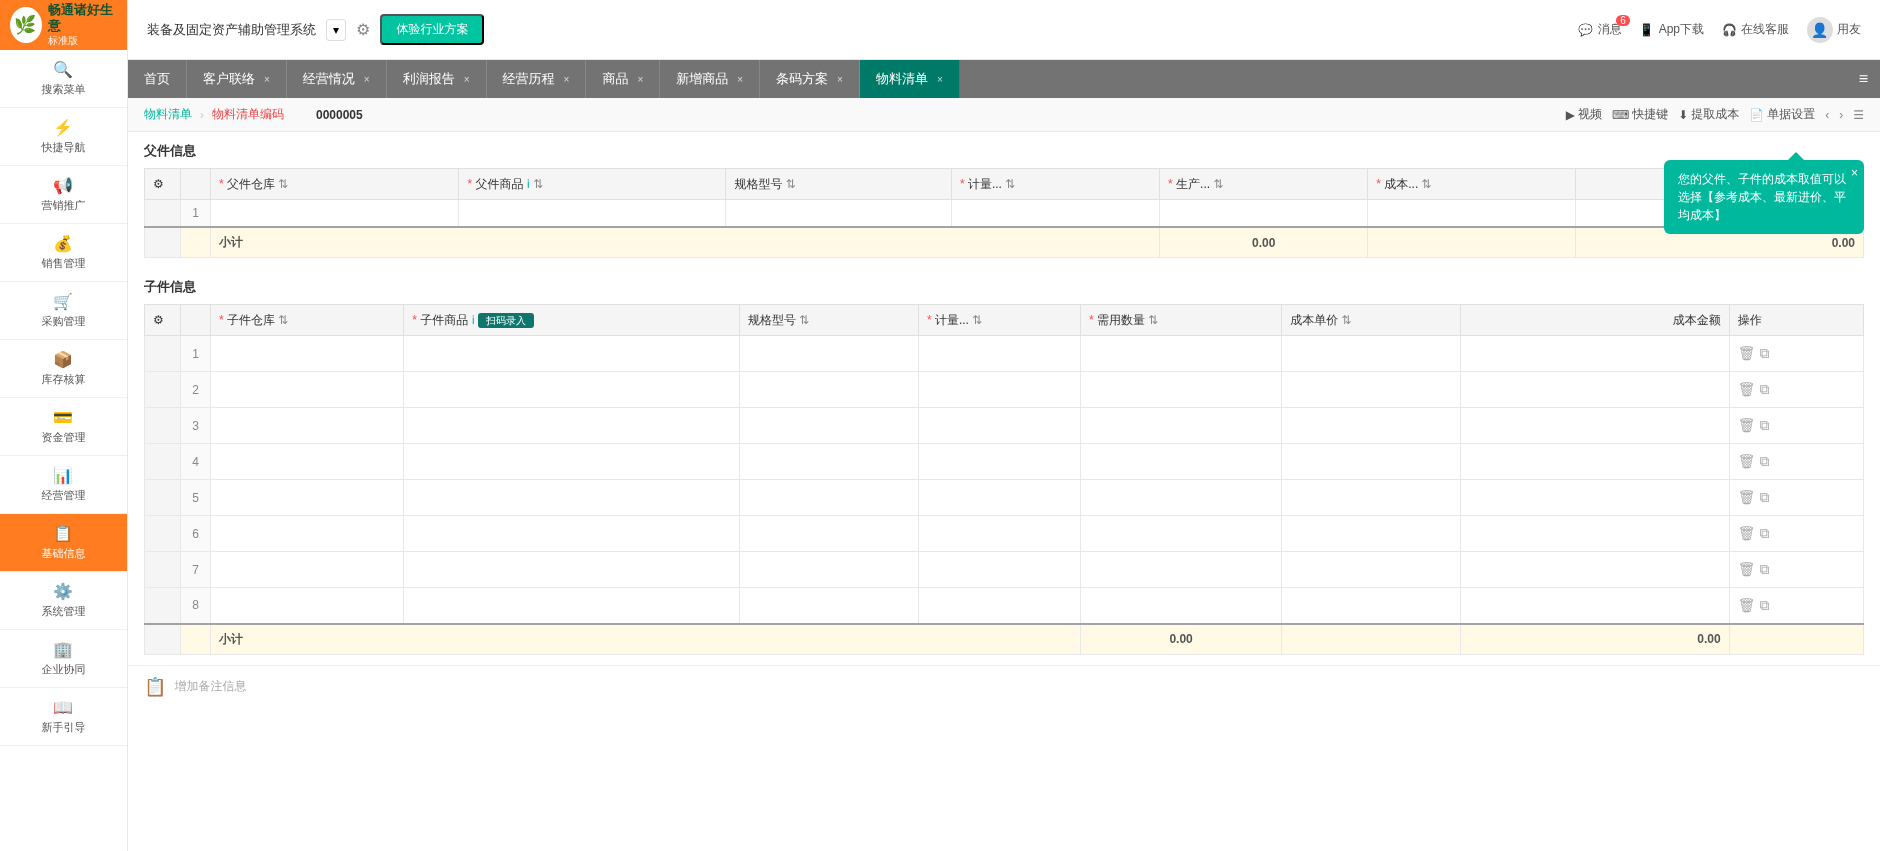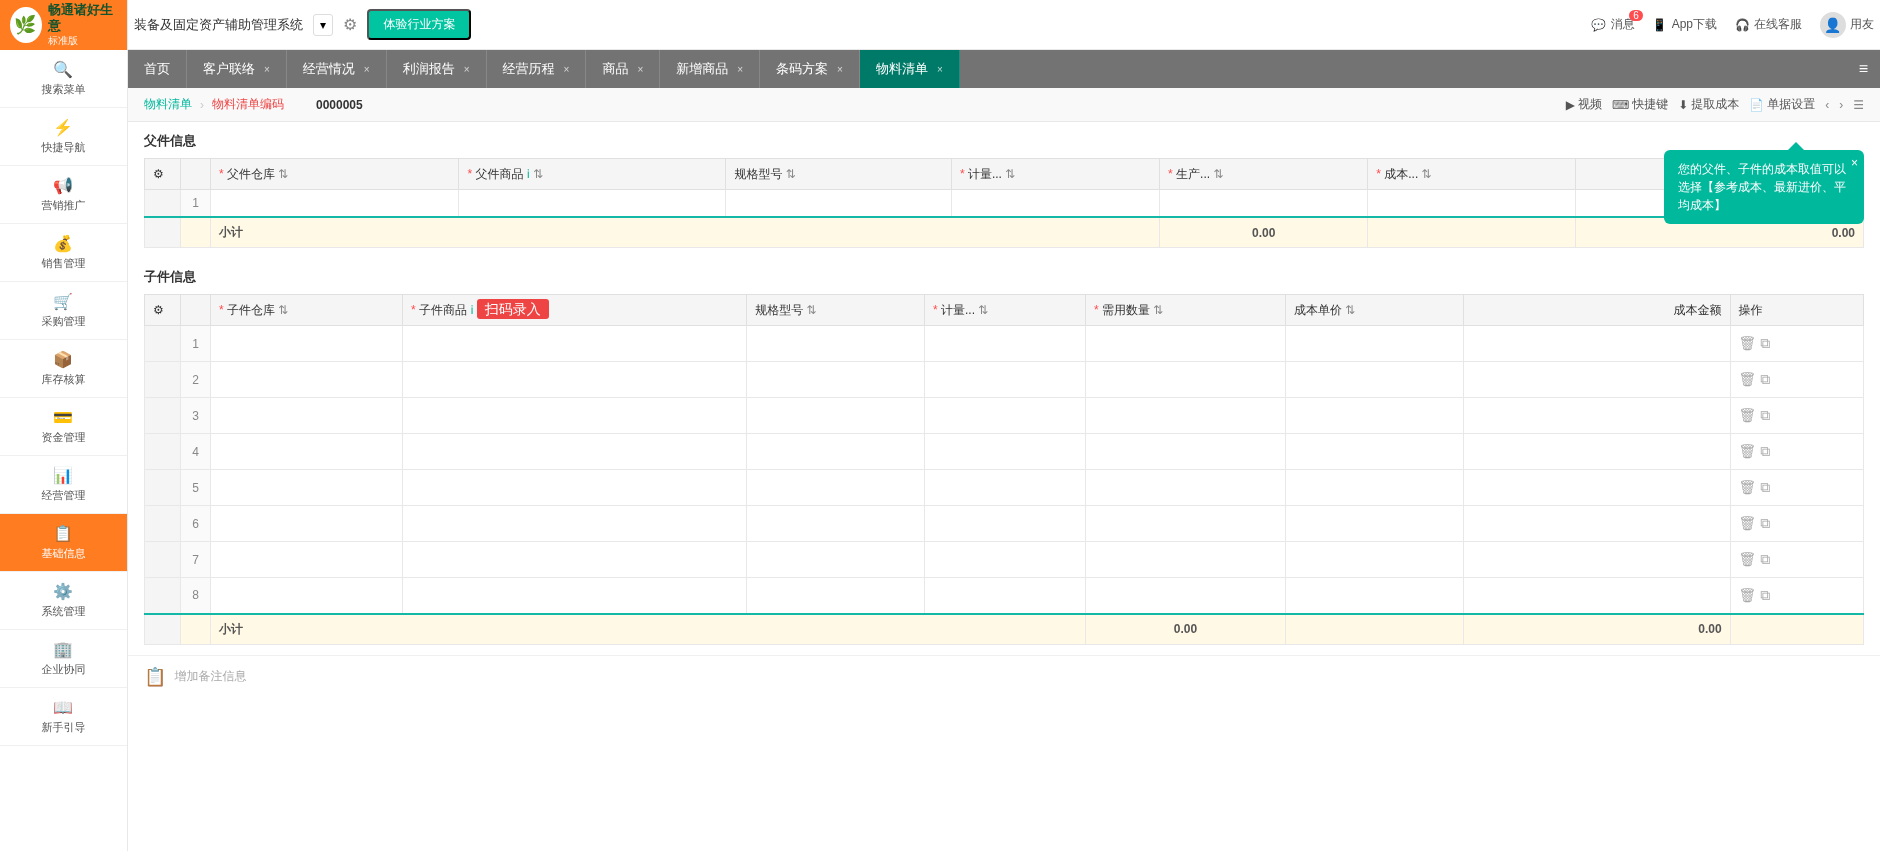--- a/index.html
+++ b/index.html
@@ -15,21 +15,21 @@
     .sidebar-nav { flex: 1; overflow-y: auto; }
     .sidebar-item { display: flex; flex-direction: column; align-items: center; padding: 10px 5px; cursor: pointer; color: #555; gap: 3px; border-bottom: 1px solid #f0f0f0; }
     .sidebar-item.active { background: #ff7c20; color: #fff; }
     .sidebar-item .icon { font-size: 16px; }
     .sidebar-item .label { font-size: 11px; }
 
     
     .main { flex: 1; display: flex; flex-direction: column; overflow: hidden; }
 
     
-    .topbar { background: #fff; height: 50px; display: flex; align-items: center; justify-content: space-between; padding: 0 6px; border-bottom: 1px solid #e8e8e8; flex-shrink: 0; }
+    .topbar { background: #fff; height: 60px; display: flex; align-items: center; justify-content: space-between; padding: 0 19px; border-bottom: 1px solid #e8e8e8; flex-shrink: 0; }
     .topbar-left { display: flex; align-items: center; gap: 10px; }
     .topbar-title { font-size: 13px; color: #333; }
     .topbar-select { border: 1px solid #ddd; border-radius: 3px; padding: 3px 6px; font-size: 12px; }
     .topbar-settings { color: #888; cursor: pointer; font-size: 16px; }
     .topbar-trial { background: #00c5a0; color: #fff; padding: 5px 14px; border-radius: 4px; font-size: 12px; cursor: pointer; }
     .topbar-right { display: flex; align-items: center; gap: 18px; color: #555; font-size: 12px; }
     .topbar-right-item { display: flex; align-items: center; gap: 4px; cursor: pointer; position: relative; }
     .badge { background: #ff4d4f; color: #fff; border-radius: 10px; font-size: 10px; padding: 0 4px; position: absolute; top: -6px; right: -8px; }
     .avatar { width: 26px; height: 26px; border-radius: 50%; background: #ddd; display: flex; align-items: center; justify-content: center; font-size: 14px; }
 
@@ -56,25 +56,25 @@
     
     .section { padding: 10px 16px; }
     .section-title { font-size: 13px; font-weight: bold; color: #333; margin-bottom: 8px; }
 
     
     .data-table { width: 100%; border-collapse: collapse; font-size: 12px; }
     .data-table th { background: #f5f5f5; border: 1px solid #e0e0e0; padding: 6px 8px; text-align: left; white-space: nowrap; color: #333; font-weight: normal; }
     .data-table td { border: 1px solid #e8e8e8; padding: 6px 8px; color: #555; }
     .data-table .row-num { text-align: center; color: #888; width: 30px; background: #fafafa; }
     .data-table .subtotal { background: #fff9e6; font-weight: bold; }
-    .data-table .subtotal td { border-top: 2px solid #14b8a6; }
+    .data-table .subtotal td { border-top: 2px solid #a3a3a3; }
     .required { color: #ff4d4f; }
     .col-settings { width: 36px; background: #f5f5f5; text-align: center; }
     .th-icon { color: #888; cursor: pointer; }
-    .scan-btn { background: #ef4444; color: #fff; padding: 2px 8px; border-radius: 3px; font-size: 14px; cursor: pointer; }
+    .scan-btn { background: #0f766e; color: #fff; padding: 2px 8px; border-radius: 3px; font-size: 10px; cursor: pointer; }
 
     .action-icons { display: flex; gap: 4px; color: #aaa; cursor: pointer; }
     .action-icons span { font-size: 14px; }
 
     
     .tooltip-popup { position: absolute; right: 200px; top: 90px; background: #00b89c; color: #fff; padding: 10px 14px; border-radius: 6px; font-size: 12px; max-width: 200px; line-height: 1.5; z-index: 100; }
     .tooltip-popup::before { content: ''; position: absolute; top: -8px; right: 60px; border-left: 8px solid transparent; border-right: 8px solid transparent; border-bottom: 8px solid #00b89c; }
     .tooltip-close { position: absolute; top: 4px; right: 6px; cursor: pointer; font-size: 12px; }
 
     

